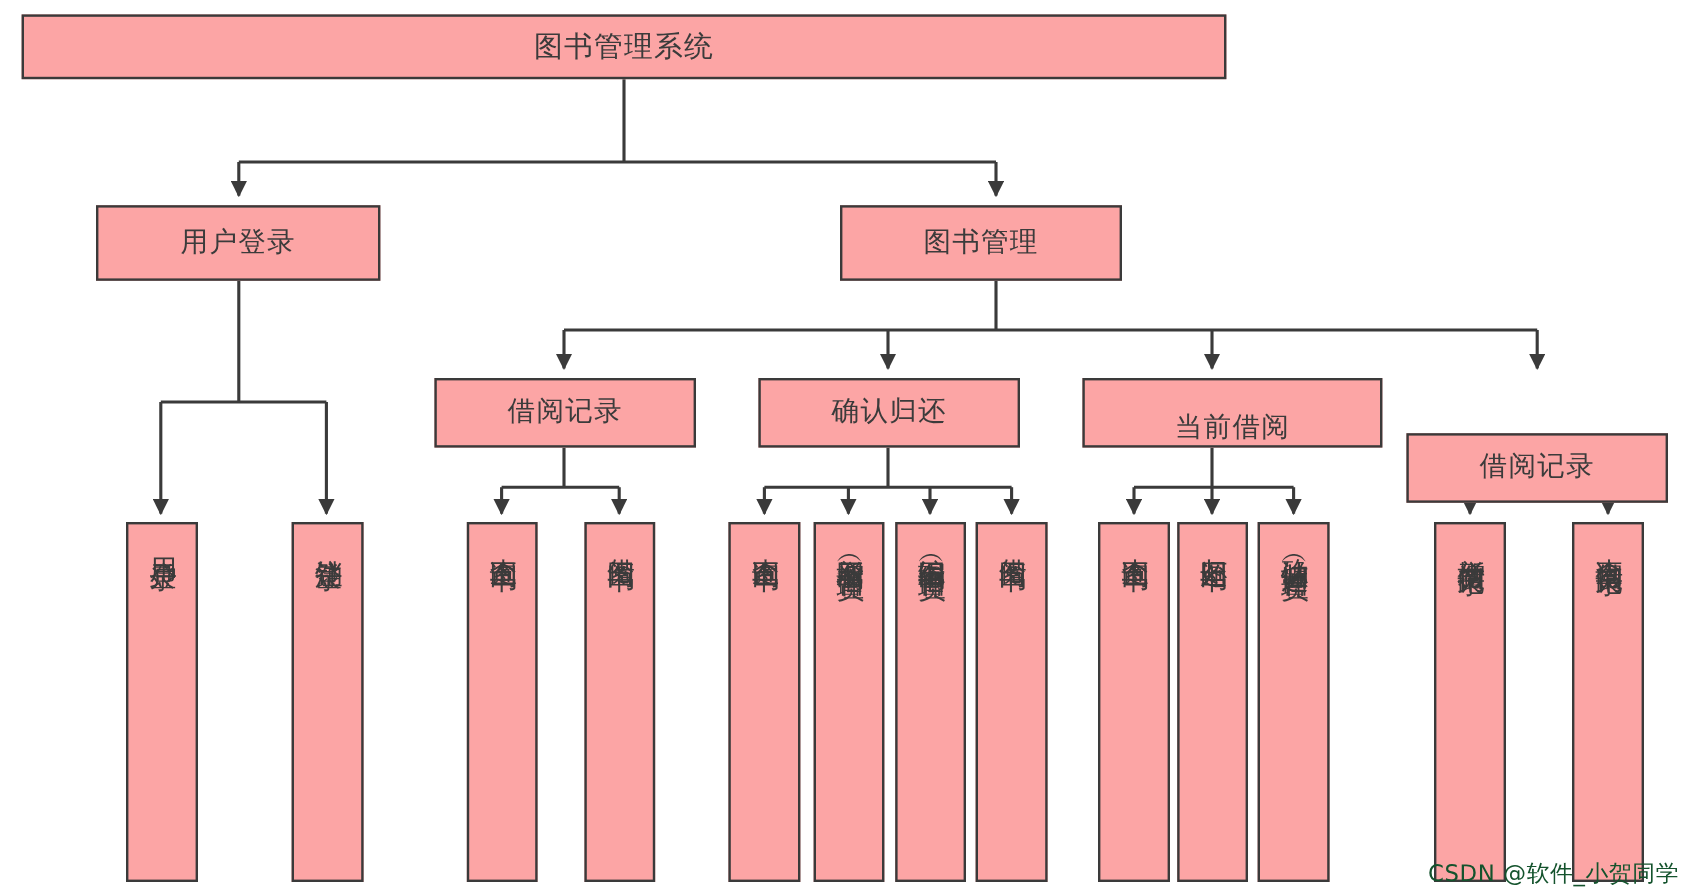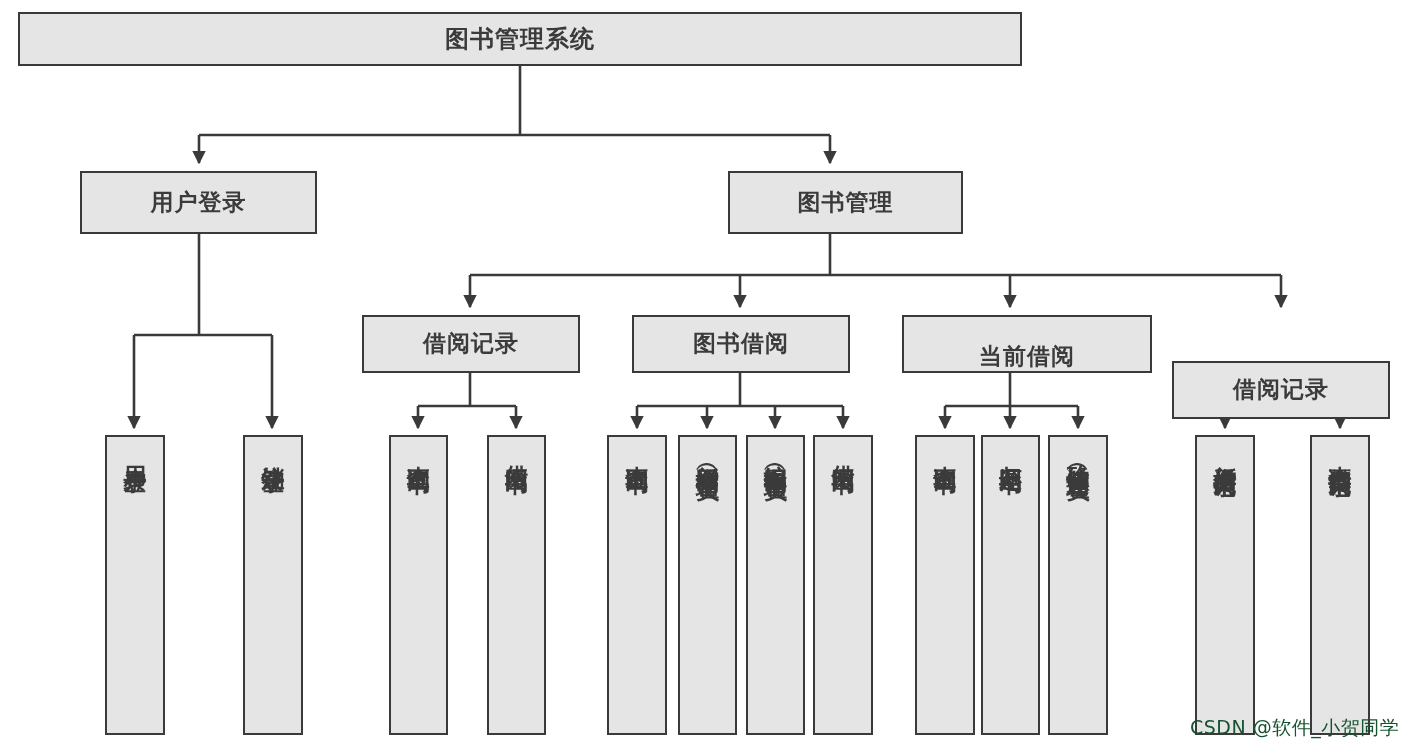--- a/index.html
+++ b/index.html
@@ -22,27 +22,26 @@
     position: absolute;
     left: 0;
     top: 0;
     width: 1405px;
     height: 747px;
     pointer-events: none;
   }
   .node {
     position: absolute;
     box-sizing: border-box;
-    background: #e5e5e5;
+    background: #fca5a5;
     border: 2.5px solid #3a3a3a;
     display: flex;
     align-items: center;
     justify-content: center;
     color: #3b3b3b;
-    font-weight: bold;
   }
   .node.horiz {
     font-size: 23px;
     letter-spacing: 1px;
     line-height: 1.2;
   }
   .node.root {
     font-size: 24px;
   }
   .node.leaf {
@@ -125,30 +124,30 @@
   </svg>
 
   <div class="node horiz root" style="left:18px; top:12px; width:1004px; height:54px;">
     <span>图书管理系统</span>
   </div>
 
   <div class="node horiz" style="left:80px; top:171px; width:237px; height:63px;">
     <span>用户登录</span>
   </div>
 
-  <div class="node horiz" style="left:728px; top:171px; width:235px; height:63px;">
+  <div class="node horiz" style="left:700px; top:171px; width:235px; height:63px;">
     <span>图书管理</span>
   </div>
 
   <div class="node horiz" style="left:362px; top:315px; width:218px; height:58px;">
     <span>借阅记录</span>
   </div>
 
   <div class="node horiz" style="left:632px; top:315px; width:218px; height:58px;">
-    <span>图书借阅</span>
+    <span>确认归还</span>
   </div>
 
   <div class="node horiz" style="left:902px; top:315px; width:250px; height:58px;align-items:flex-end;">
     <span>当前借阅</span>
   </div>
 
   <div class="node horiz" style="left:1172px; top:315px; width:218px; height:58px;margin-top:46px;">
     <span>借阅记录</span>
   </div>
 

